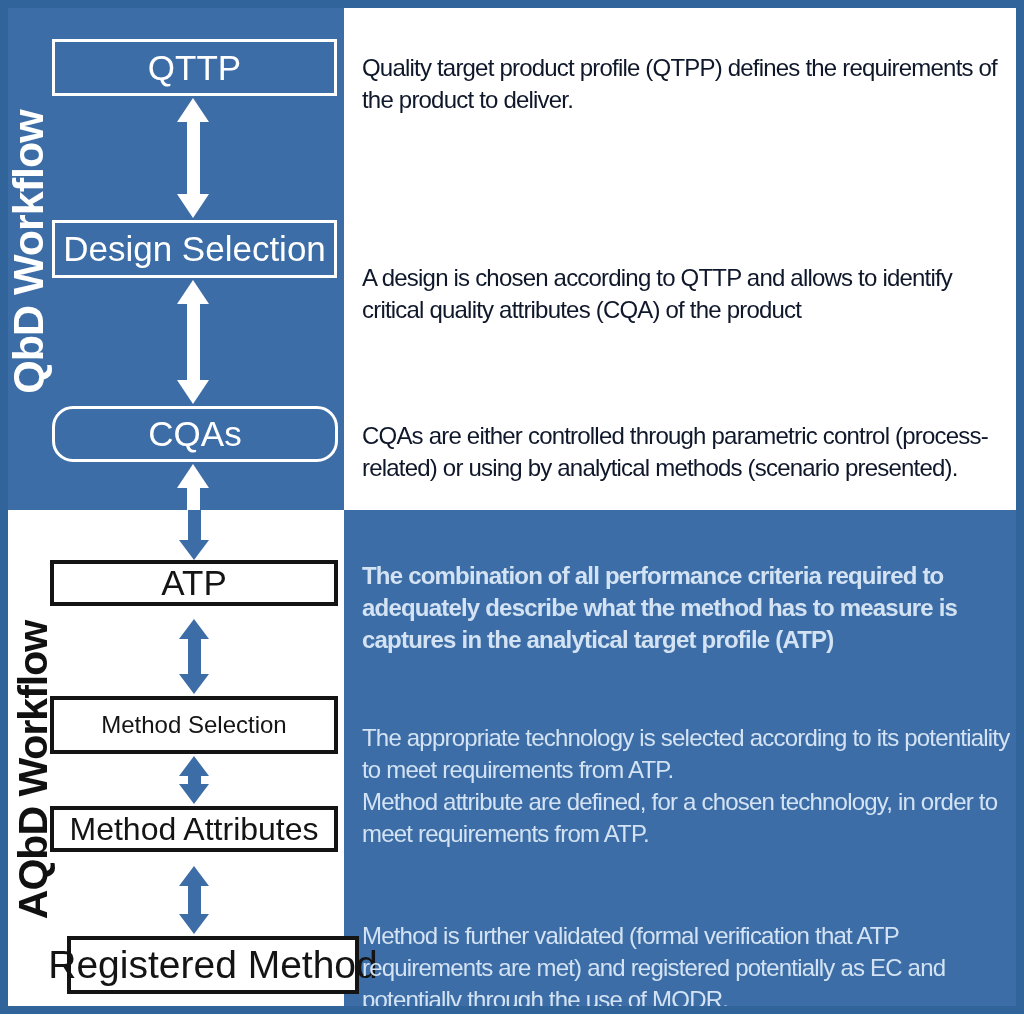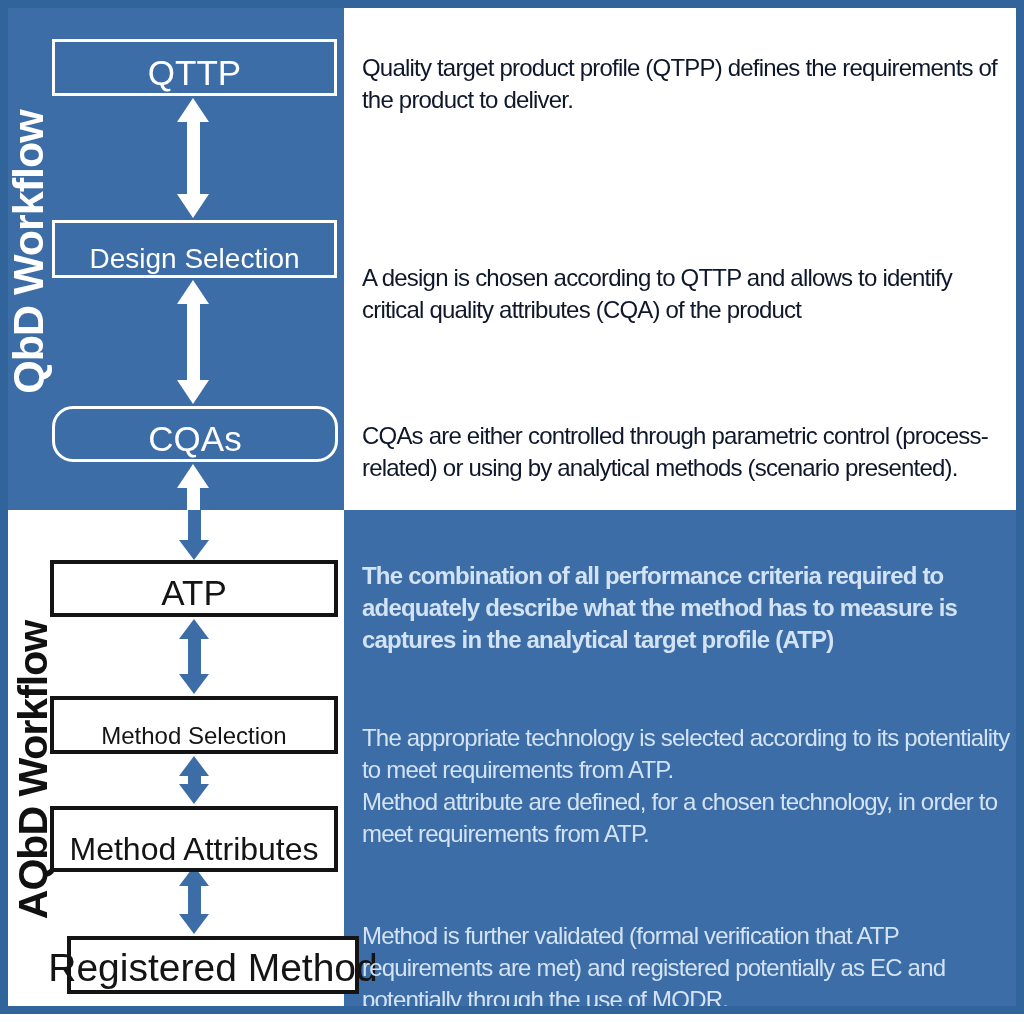--- a/index.html
+++ b/index.html
@@ -17,21 +17,21 @@
   }
 
   .vlabel {
     position:absolute; white-space:nowrap; font-weight:bold; z-index:3;
     transform:translate(-50%,-50%) rotate(-90deg); letter-spacing:-1px;
   }
   .vlabel.qbd  { left:28px; top:252px; font-size:43px; color:#ffffff; }
   .vlabel.aqbd { left:33px; top:770px; font-size:41px; color:#111111; }
 
   .step {
-    position:absolute; display:flex; align-items:flex-end; justify-content:center;
+    position:absolute; display:flex; align-items:center; justify-content:center;
     box-sizing:border-box; z-index:3; white-space:nowrap;
   }
   .step.qbd  { border:3px solid #ffffff; color:#ffffff; background:transparent; }
   .step.aqbd { border:4px solid #141414; color:#141414; background:#ffffff; }
 
   .arrow {
     position:absolute; display:flex; flex-direction:column; align-items:center;
     z-index:2; width:32px;
   }
   .arrow.white { --ac:#ffffff; }
@@ -65,34 +65,34 @@
 
   <div class="panel p-qbd"></div>
   <div class="panel p-aqbd"></div>
 
   <div class="vlabel qbd">QbD Workflow</div>
   <div class="vlabel aqbd">AQbD Workflow</div>
 
   <div class="step qbd" style="left:52px;top:39px;width:285px;height:57px;font-size:35px;">
     <span>QTTP</span>
   </div>
-  <div class="step qbd" style="left:52px;top:220px;width:285px;height:58px;font-size:28px;">
+  <div class="step qbd" style="left:52px;top:220px;width:285px;height:58px;font-size:35px;">
     <span>Design Selection</span>
   </div>
   <div class="step qbd" style="left:52px;top:406px;width:286px;height:56px;font-size:35px;border-radius:21px;">
     <span>CQAs</span>
   </div>
 
-  <div class="step aqbd" style="left:50px;top:560px;width:288px;height:57px;font-size:35px;">
+  <div class="step aqbd" style="left:50px;top:560px;width:288px;height:46px;font-size:35px;">
     <span>ATP</span>
   </div>
   <div class="step aqbd" style="left:50px;top:696px;width:288px;height:58px;font-size:24px;">
     <span>Method Selection</span>
   </div>
-  <div class="step aqbd" style="left:50px;top:806px;width:288px;height:66px;font-size:32px;">
+  <div class="step aqbd" style="left:50px;top:806px;width:288px;height:46px;font-size:32px;">
     <span>Method Attributes</span>
   </div>
   <div class="step aqbd" style="left:67px;top:936px;width:292px;height:58px;font-size:39px;">
     <span>Registered Method</span>
   </div>
 
   <div class="arrow white" style="left:177px;top:98px;height:120px;">
     <div class="h-up"></div>
       <div class="shaft"></div>
       <div class="h-down"></div>

